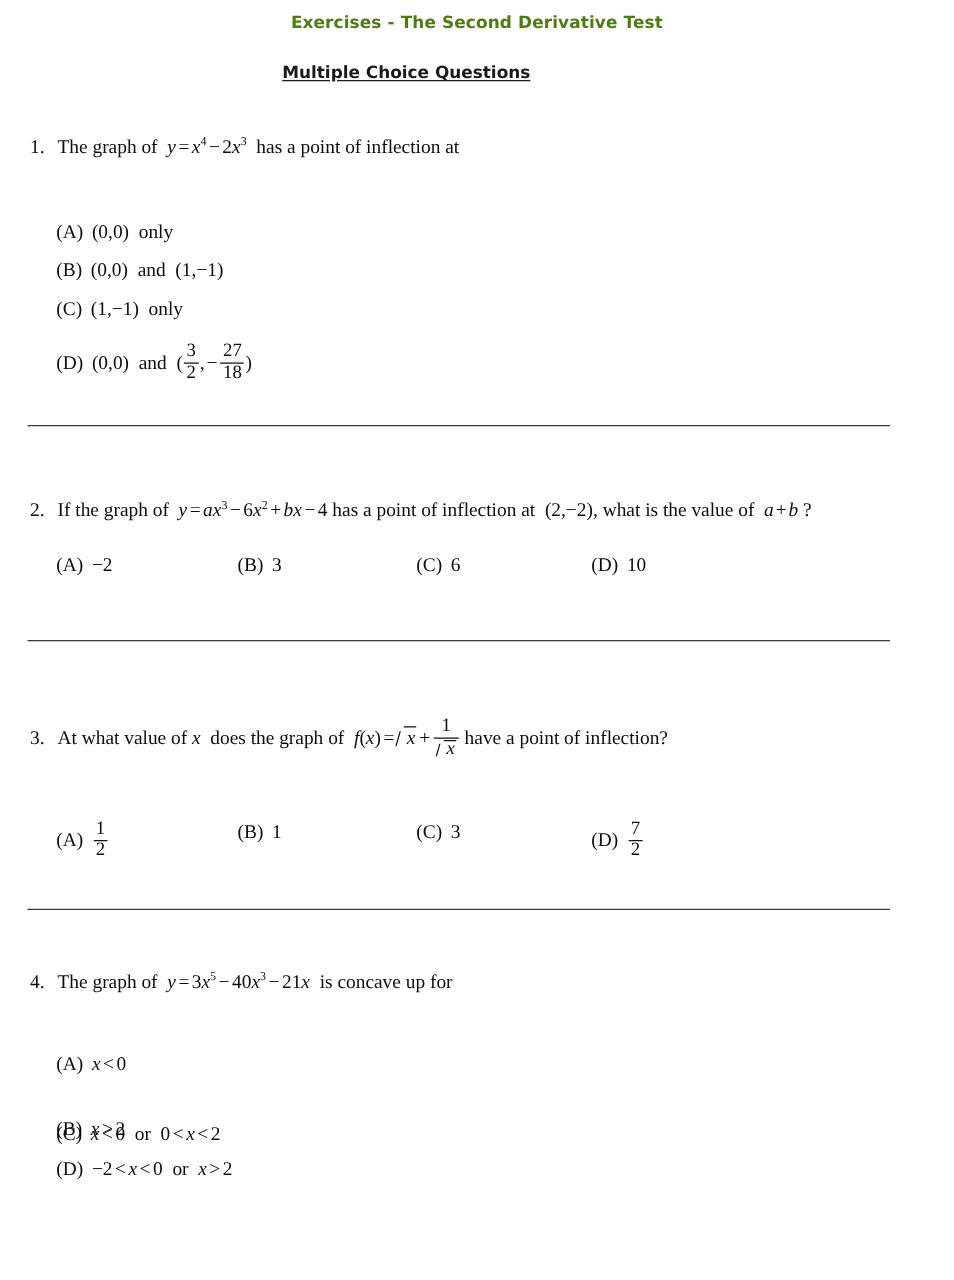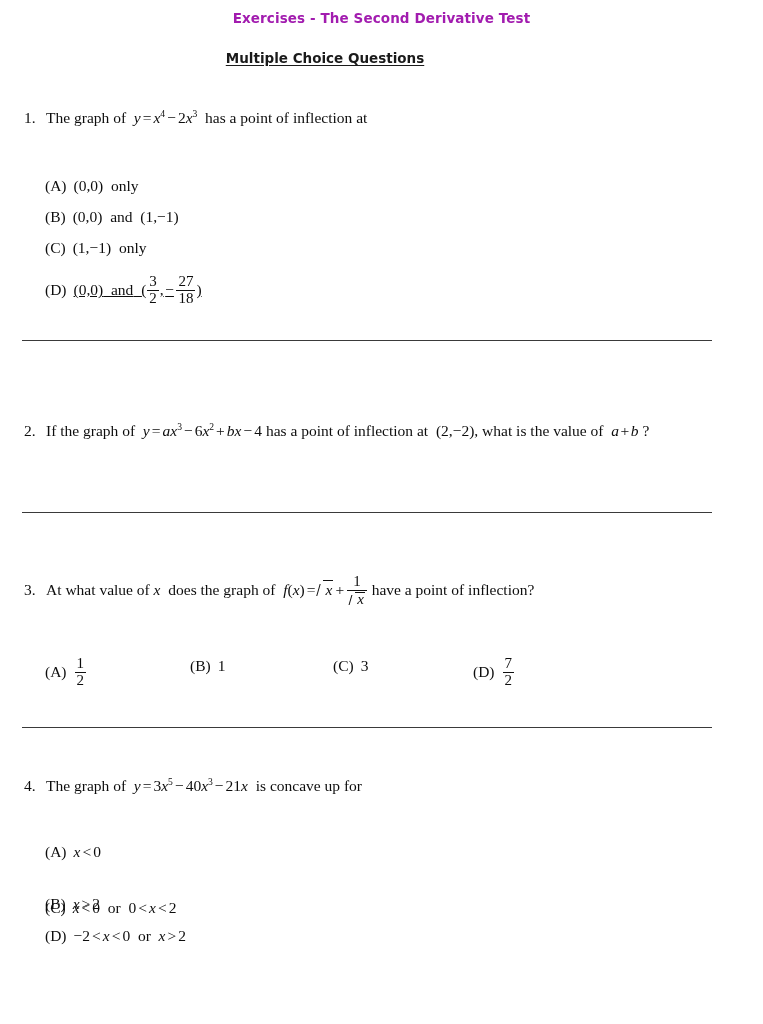--- a/index.html
+++ b/index.html
@@ -20,21 +20,21 @@
   .doc-title {
     position: absolute;
     top: 10px;
     left: 0;
     width: 763px;
     text-align: center;
     font-family: "DejaVu Sans", "Liberation Sans", sans-serif;
     font-weight: bold;
     font-size: 13.5px;
     letter-spacing: 0.1px;
-    color: #a21caf;
+    color: #4d7c0f;
   }
   .doc-subtitle {
     position: absolute;
     top: 50px;
     left: 0;
     width: 650px;
     text-align: center;
     font-family: "DejaVu Sans", "Liberation Sans", sans-serif;
     font-weight: bold;
     font-size: 13.5px;
@@ -172,31 +172,45 @@
   <div class="choices-stack" style="height:130px;">
     <div class="choice-row" style="left:45px; top:50px;">
       <span class="choice-label">(A)</span><span class="choice-body"><span>(0,0)</span>&nbsp;&nbsp;<span>only</span></span>
     </div>
     <div class="choice-row" style="left:45px; top:81px;">
       <span class="choice-label">(B)</span><span class="choice-body"><span>(0,0)</span>&nbsp;&nbsp;<span>and</span>&nbsp;&nbsp;<span>(1,−1)</span></span>
     </div>
     <div class="choice-row" style="left:45px; top:112px;">
       <span class="choice-label">(C)</span><span class="choice-body"><span>(1,−1)</span>&nbsp;&nbsp;<span>only</span></span>
     </div>
-    <div class="choice-row" style="left:45px; top:148px;text-decoration:underline;">
+    <div class="choice-row" style="left:45px; top:148px;">
       <span class="choice-label">(D)</span><span class="choice-body"><span>(0,0)</span>&nbsp;&nbsp;<span>and</span>&nbsp;&nbsp;<span>(</span><span class="frac"><span class="num">3</span><span class="den">2</span></span><span>,</span><span class="opn">−</span><span class="frac"><span class="num">27</span><span class="den">18</span></span><span>)</span></span>
     </div>
   </div>
 </div>
 
 <div class="divider" style="top:340px;"></div>
 
-<div class="question" style="top:421px;">
+<div class="question" style="top:399px;">
   <div class="q-stem">
     <span class="q-num">2.</span><span class="q-stem-text"><span>If the graph of</span>&nbsp;&nbsp;<span class="mi">y</span><span class="op">=</span><span class="mi">a</span><span class="mi">x</span><sup class="expn">3</sup><span class="op">−</span><span class="mn">6</span><span class="mi">x</span><sup class="expn">2</sup><span class="op">+</span><span class="mi">b</span><span class="mi">x</span><span class="op">−</span><span class="mn">4</span>&nbsp;<span>has a point of inflection at</span>&nbsp;&nbsp;<span>(2,−2)</span><span>, what is the value of</span>&nbsp;&nbsp;<span class="mi">a</span><span class="opn">+</span><span class="mi">b</span>&nbsp;<span>?</span></span>
+  </div>
+  <div class="choices-grid" style="height:40px; margin-top:26px;">
+    <div class="choice-row" style="left:45px;">
+      <span class="choice-label">(A)</span><span class="choice-body">−2</span>
+    </div>
+    <div class="choice-row" style="left:190px;">
+      <span class="choice-label">(B)</span><span class="choice-body">3</span>
+    </div>
+    <div class="choice-row" style="left:333px;">
+      <span class="choice-label">(C)</span><span class="choice-body">6</span>
+    </div>
+    <div class="choice-row" style="left:473px;">
+      <span class="choice-label">(D)</span><span class="choice-body">10</span>
+    </div>
   </div>
 </div>
 
 <div class="divider" style="top:512px;"></div>
 
 <div class="question" style="top:575px;">
   <div class="q-stem">
     <span class="q-num">3.</span><span class="q-stem-text"><span>At what value of</span>&nbsp;<span class="mi">x</span>&nbsp;&nbsp;<span>does the graph of</span>&nbsp;&nbsp;<span class="mi">f</span><span>(</span><span class="mi">x</span><span>)</span><span class="op">=</span><span class="sqrt"><span class="rad mi">x</span></span><span class="op">+</span><span class="frac"><span class="num">1</span><span class="den"><span class="sqrt"><span class="rad mi">x</span></span></span></span>&nbsp;<span>have a point of inflection?</span></span>
   </div>
   <div class="choices-grid" style="height:50px; margin-top:48px;">

